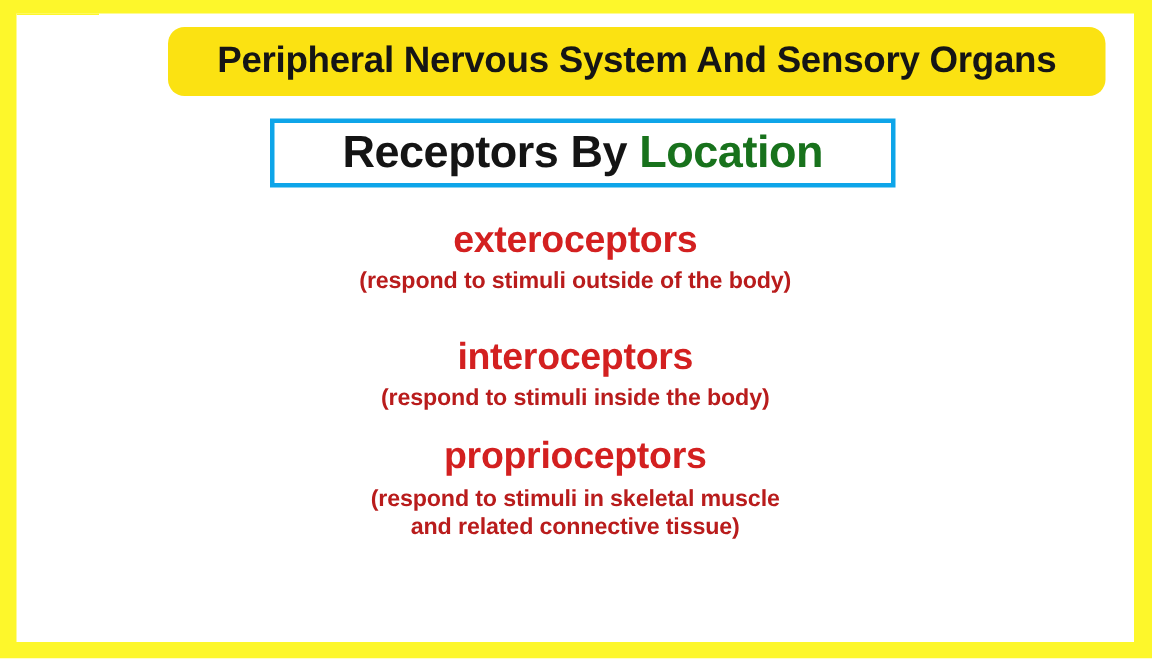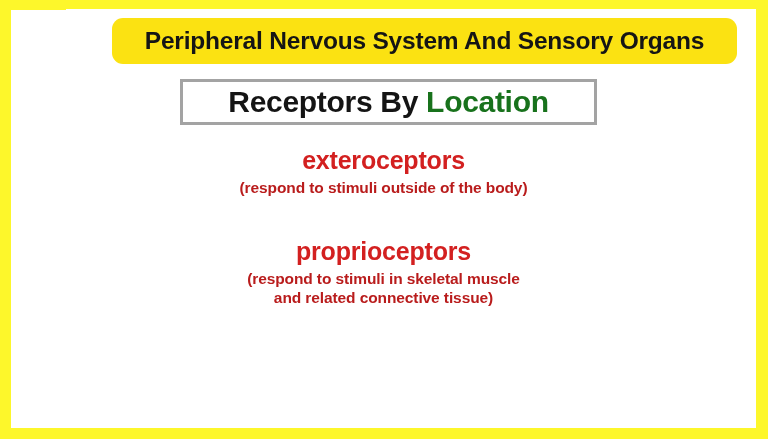--- a/index.html
+++ b/index.html
@@ -60,21 +60,21 @@
     white-space: nowrap;
   }
 
   .title-box {
     position: absolute;
     top: 70px;
     left: 169px;
     width: 411px;
     height: 40px;
     background: #ffffff;
-    border: 3px solid #a3a3a3;
+    border: 3px solid #0ea5e9;
     display: flex;
     align-items: center;
     justify-content: center;
   }
 
   .title-text {
     font-family: "Liberation Sans", sans-serif;
     font-size: 30px;
     font-weight: bold;
     letter-spacing: -0.3px;
@@ -97,21 +97,21 @@
 
   .group {
     display: flex;
     flex-direction: column;
     align-items: center;
     width: 100%;
   }
 
   .group-1 { margin-top: 13px; }
   .group-2 { margin-top: 27px; }
-  .group-3 { margin-top: 40px; }
+  .group-3 { margin-top: 16px; }
 
   .term {
     font-family: "Liberation Sans", sans-serif;
     font-size: 25px;
     font-weight: bold;
     color: #d32020;
     letter-spacing: -0.2px;
     line-height: 1.05;
     white-space: nowrap;
   }
@@ -149,20 +149,26 @@
 
   <div class="content">
 
     <div class="group group-1">
       <div class="term">exteroceptors</div>
       <div class="desc">
         <span class="desc-line">(respond to stimuli outside of the body)</span>
       </div>
     </div>
 
+    <div class="group group-2">
+      <div class="term">interoceptors</div>
+      <div class="desc">
+        <span class="desc-line">(respond to stimuli inside the body)</span>
+      </div>
+    </div>
 
     <div class="group group-3">
       <div class="term">proprioceptors</div>
       <div class="desc">
         <span class="desc-line">(respond to stimuli in skeletal muscle</span>
         <span class="desc-line">and related connective tissue)</span>
       </div>
     </div>
 
   </div>

